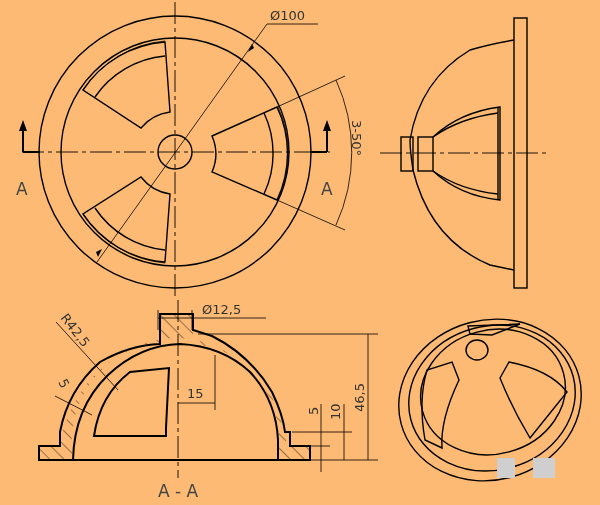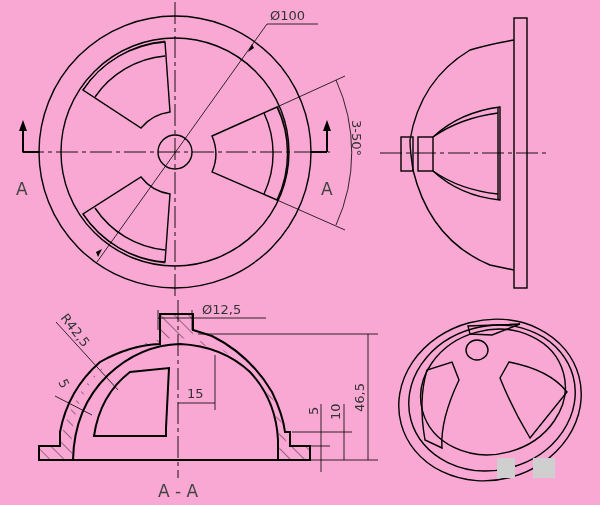--- a/index.html
+++ b/index.html
@@ -1,16 +1,16 @@
 <!DOCTYPE html>
 <html><head>
 <meta charset="utf-8">
 <style>
   html, body { margin: 0; padding: 0; background: #ffffff; }
-  .canvas { position: relative; width: 600px; height: 505px; overflow: hidden; background: #f9a8d4; }
+  .canvas { position: relative; width: 600px; height: 505px; overflow: hidden; background: #fdba74; }
   svg { position: absolute; left: 0; top: 0; }
   .thick { stroke: #000; stroke-width: 2; fill: none; }
   .mid { stroke: #000; stroke-width: 1.4; fill: none; }
   .thin { stroke: #000; stroke-width: 0.8; fill: none; }
   .center { stroke: #000; stroke-width: 0.9; fill: none; stroke-dasharray: 22 4 4 4; }
   .dimtext { font-family: "DejaVu Sans", sans-serif; font-size: 13px; fill: #333; }
   .labeltext { font-family: "DejaVu Sans", sans-serif; font-size: 17px; fill: #444; }
   .hatch { fill: url(#hatch); stroke: none; }
   .watermark { fill: #cfcfcf; }
 </style>

